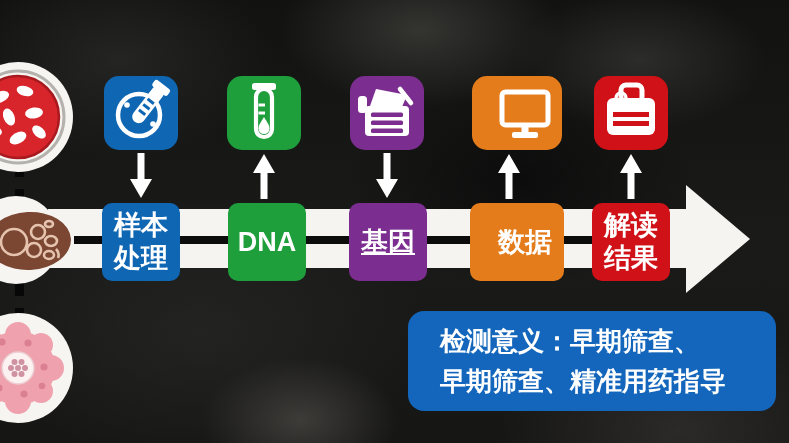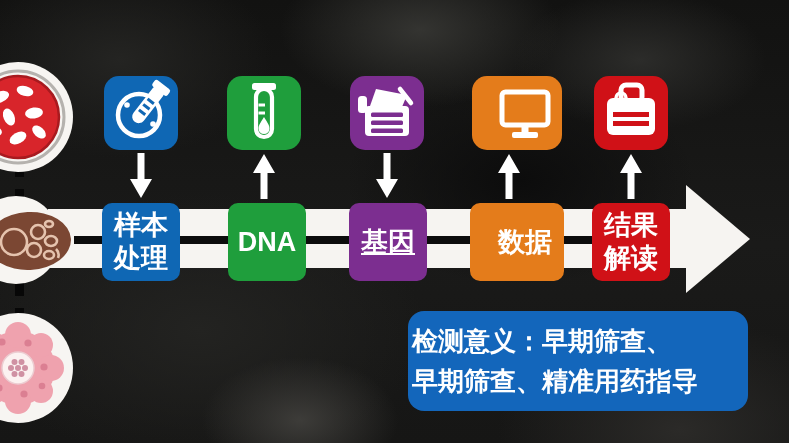--- a/index.html
+++ b/index.html
@@ -34,23 +34,23 @@
   .c-purple{background:#7c2e90;text-decoration:underline;}
   .c-orange{background:#e47c1b;padding-left:16px;}
   .c-red{background:#d01117;}
   
   .varrow{top:153px;width:24px;height:46px;}
   
   .label{top:203px;width:78px;height:78px;border-radius:10px;color:#fff;
     font-weight:bold;font-size:27px;line-height:33px;text-align:center;
     display:flex;flex-direction:column;justify-content:center;}
   
-  .summary{left:408px;top:311px;width:340px;height:100px;border-radius:16px;
+  .summary{left:408px;top:311px;width:368px;height:100px;border-radius:16px;
     background:#1366bb;color:#fff;font-weight:bold;font-size:26px;line-height:40px;
-    display:flex;flex-direction:column;justify-content:center;padding-left:4px;box-sizing:border-box;}
+    display:flex;flex-direction:column;justify-content:center;padding-left:32px;box-sizing:border-box;}
 </style>
 </head>
 <body>
 
 <div id="stage">
 
   <div class="abs dash dash1"></div>
   <div class="abs dash dash2"></div>
 
   <div class="abs band-shaft"></div>
@@ -209,22 +209,22 @@
   <div class="abs label c-green" style="left:228px">
     <span>DNA</span>
   </div>
   <div class="abs label c-purple" style="left:349px">
     <span>基因</span>
   </div>
   <div class="abs label c-orange" style="left:470px">
     <span>数据</span>
   </div>
   <div class="abs label c-red" style="left:592px">
+    <span>解读</span>
     <span>结果</span>
-    <span>解读</span>
   </div>
 
   <div class="abs summary">
     <span>检测意义：早期筛查、</span>
     <span>早期筛查、精准用药指导</span>
   </div>
 
 </div>
 
 </body></html>

